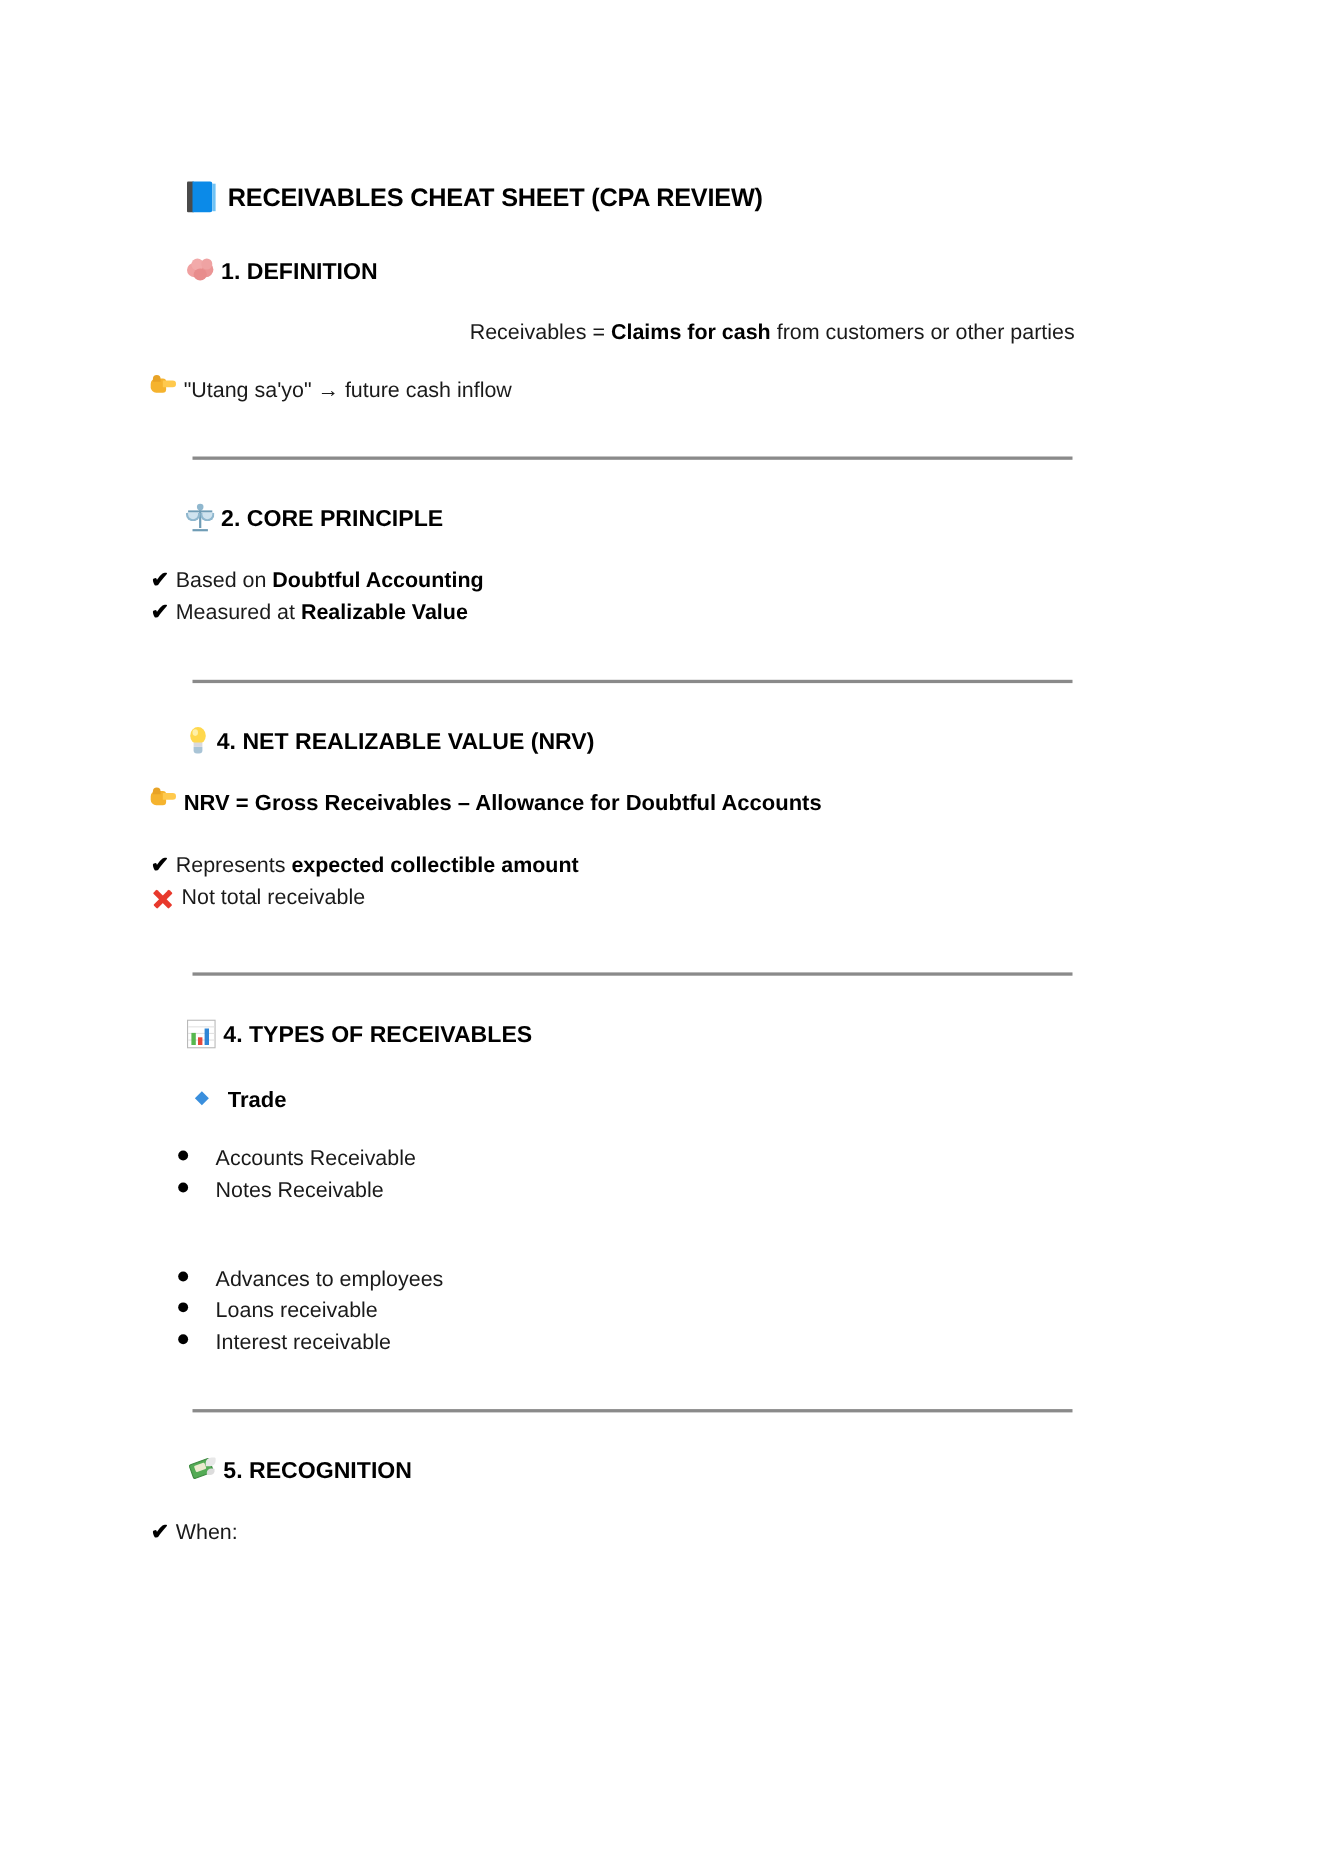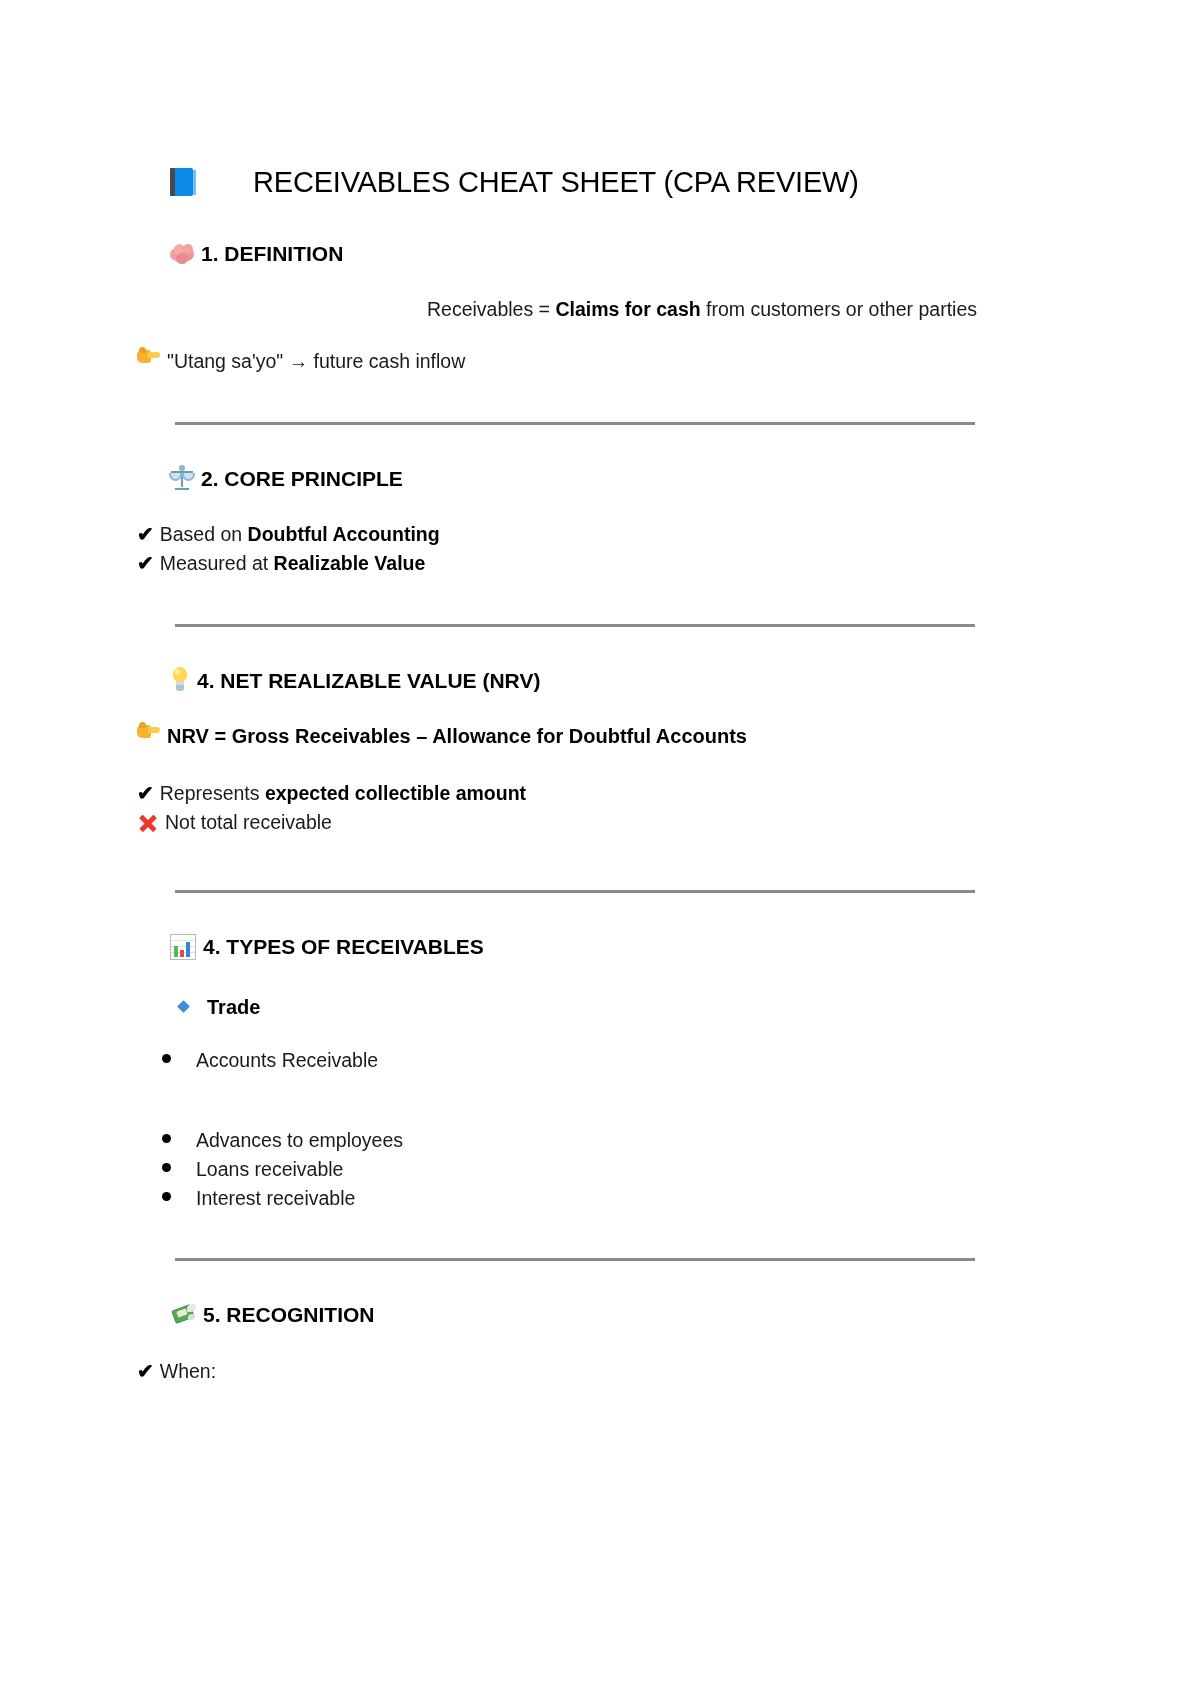--- a/index.html
+++ b/index.html
@@ -34,32 +34,30 @@
     width: 840px;
   }
 
   
   .doc-title {
     display: flex;
     align-items: center;
     margin-left: 33px;
     margin-top: 14px;
     margin-bottom: 0;
-    font-size: 29px;
-    font-weight: normal;
+    font-size: 23px;
+    font-weight: bold;
     letter-spacing: -0.2px;
     line-height: 1.25;
-    gap: 46px;
   }
   .doc-title .title-text { margin-left: 11px; }
 
   
   .section-head {
     display: flex;
-    align-items: center;
     margin-left: 33px;
     font-size: 21px;
     font-weight: bold;
     line-height: 1.3;
   }
   .section-head .head-text { margin-left: 7px; }
 
   
   .para {
     font-size: 19.5px;
@@ -417,20 +415,24 @@
       <span class="dot-diamond"></span>
       <span>Trade</span>
     </div>
 
     <div class="sp-24"></div>
 
     <div class="bullet-l2">
       <span class="dot-round"></span>
       <span>Accounts Receivable</span>
     </div>
+    <div class="bullet-l2">
+      <span class="dot-round"></span>
+      <span>Notes Receivable</span>
+    </div>
 
     <div class="sp-28"></div>
 
 
     <div class="sp-24"></div>
 
     <div class="bullet-l2">
       <span class="dot-round"></span>
       <span>Advances to employees</span>
     </div>

